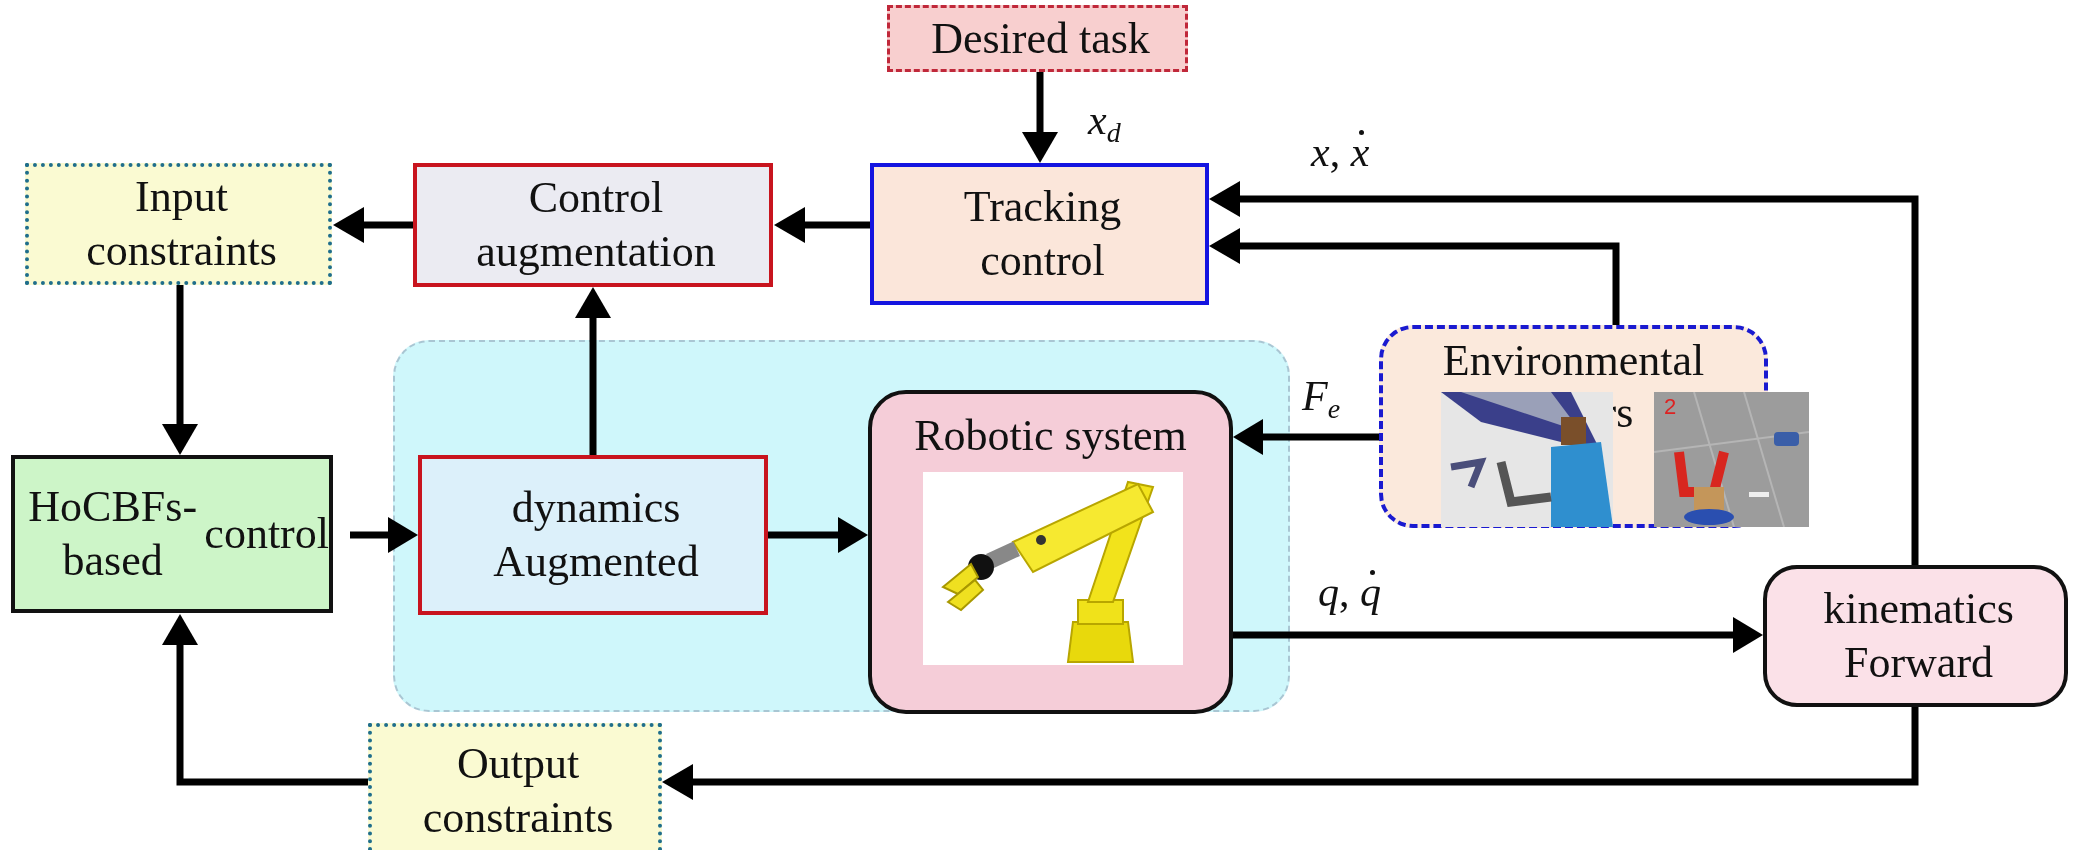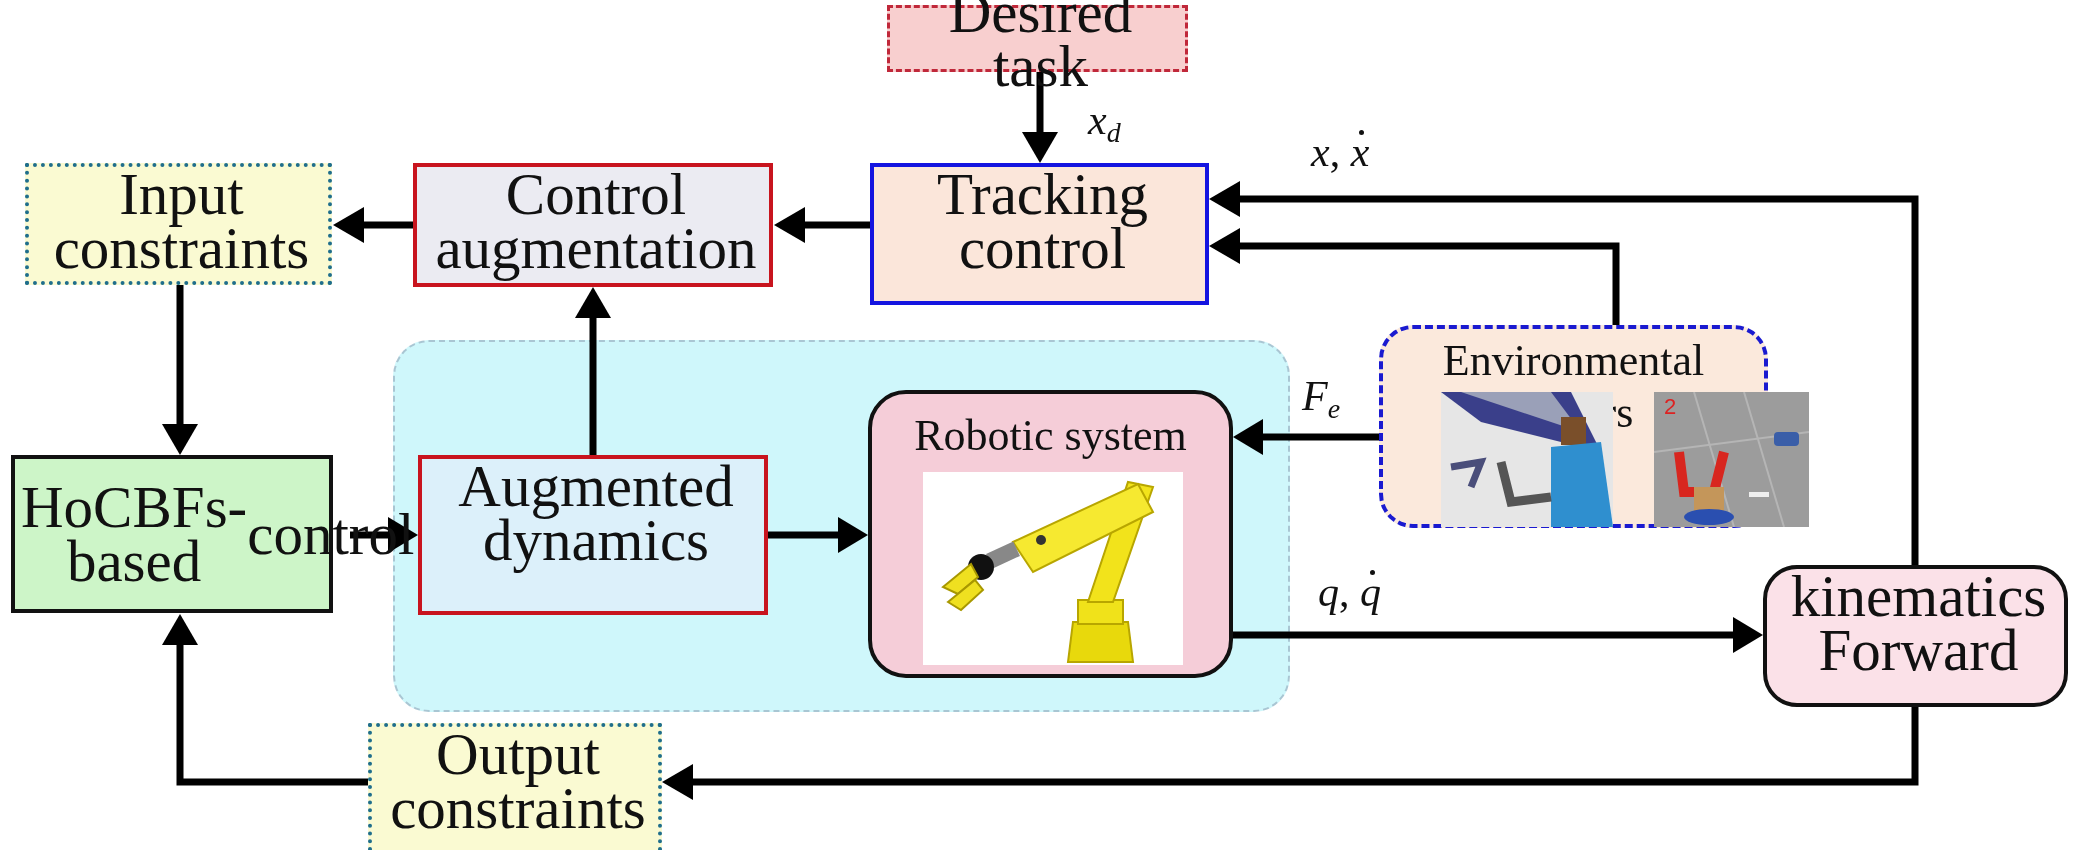--- a/index.html
+++ b/index.html
@@ -1,20 +1,20 @@
 <!DOCTYPE html>
 <html><head>
 <meta charset="utf-8">
 <style>
   html, body { margin: 0; padding: 0; background: #ffffff; }
   body { width: 2079px; height: 850px; position: relative; overflow: hidden;
          font-family: "Liberation Serif", "DejaVu Serif", serif; color: #111; }
   .abs { position: absolute; box-sizing: border-box; }
-  .box { display: flex; align-items: center; text-align: center;
-         font-size: 59px; line-height: 54px; padding-left: 6px; }
+  .box { display: flex; align-items: center; justify-content: center; text-align: center;
+         font-size: 44px; line-height: 54px; padding-left: 6px; }
   .box span { display: block; }
   .math { position: absolute; font-family: "Liberation Serif", "DejaVu Serif", serif;
           font-style: italic; font-size: 42px; white-space: nowrap; }
   .math sub { font-size: 28px; vertical-align: -8px; }
   .dot { position: relative; display: inline-block; }
   .dot::before { content: ""; position: absolute; left: 50%; top: 2px; width: 5px; height: 5px;
                  margin-left: -1px; border-radius: 50%; background: #111; }
   svg.wires { position: absolute; left: 0; top: 0; pointer-events: none; }
   .img-frame { position: absolute; overflow: hidden; }
 </style>
@@ -90,25 +90,25 @@
   <span>Input</span>
   <span>constraints</span>
 </div>
 
 <div class="abs box" style="left:11px; top:455px; width:322px; height:158px; background:#cdf5c8; border:4px solid #111; ">
   <span>HoCBFs-based</span>
   <span>control</span>
 </div>
 
 <div class="abs box" style="left:418px; top:455px; width:350px; height:160px; background:#dcf0fa; border:4px solid #c8141e; flex-direction:column;">
+  <span>dynamics</span>
   <span>Augmented</span>
-  <span>dynamics</span>
 </div>
 
-<div class="abs" style="left:868px; top:390px; width:365px; height:288px; background:#f5cdd8; border:4px solid #111; border-radius:38px;">
+<div class="abs" style="left:868px; top:390px; width:365px; height:324px; background:#f5cdd8; border:4px solid #111; border-radius:38px;">
   <div class="abs" style="left:0; top:18px; width:100%; text-align:center; font-size:44px; line-height:48px;">Robotic system</div>
   <div class="img-frame" style="left:51px; top:78px; width:260px; height:193px; background:#ffffff;">
     <svg width="260" height="193" viewBox="0 0 260 193">
 
       <polygon points="150,150 205,150 210,190 145,190" fill="#e8d90c" stroke="#b8a600" stroke-width="2"></polygon>
       <rect x="155" y="128" width="45" height="24" fill="#f0e21a" stroke="#b8a600" stroke-width="2"></rect>
 
       <polygon points="165,130 190,130 230,15 205,10" fill="#f2e31b" stroke="#b8a600" stroke-width="2"></polygon>
 
       <polygon points="90,70 215,12 230,40 110,100" fill="#f6e930" stroke="#b8a600" stroke-width="2"></polygon>

